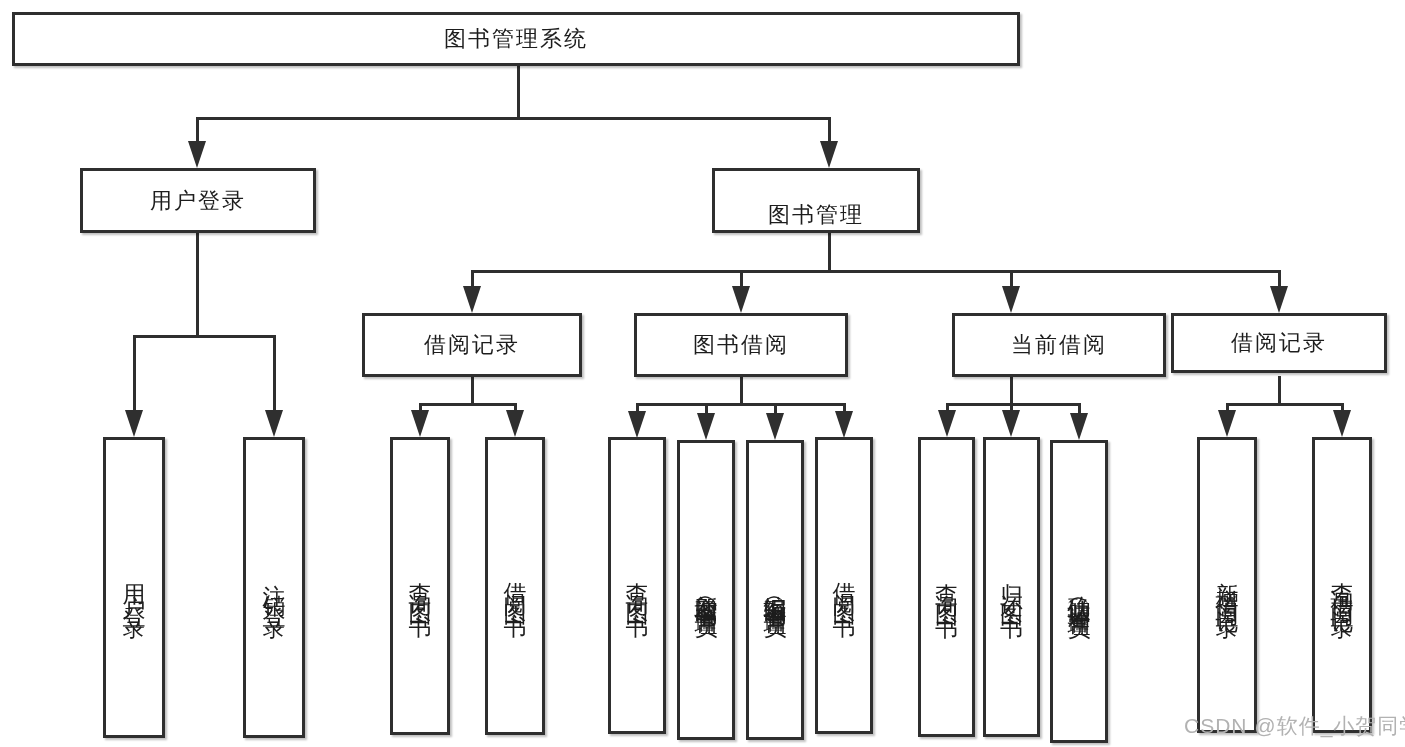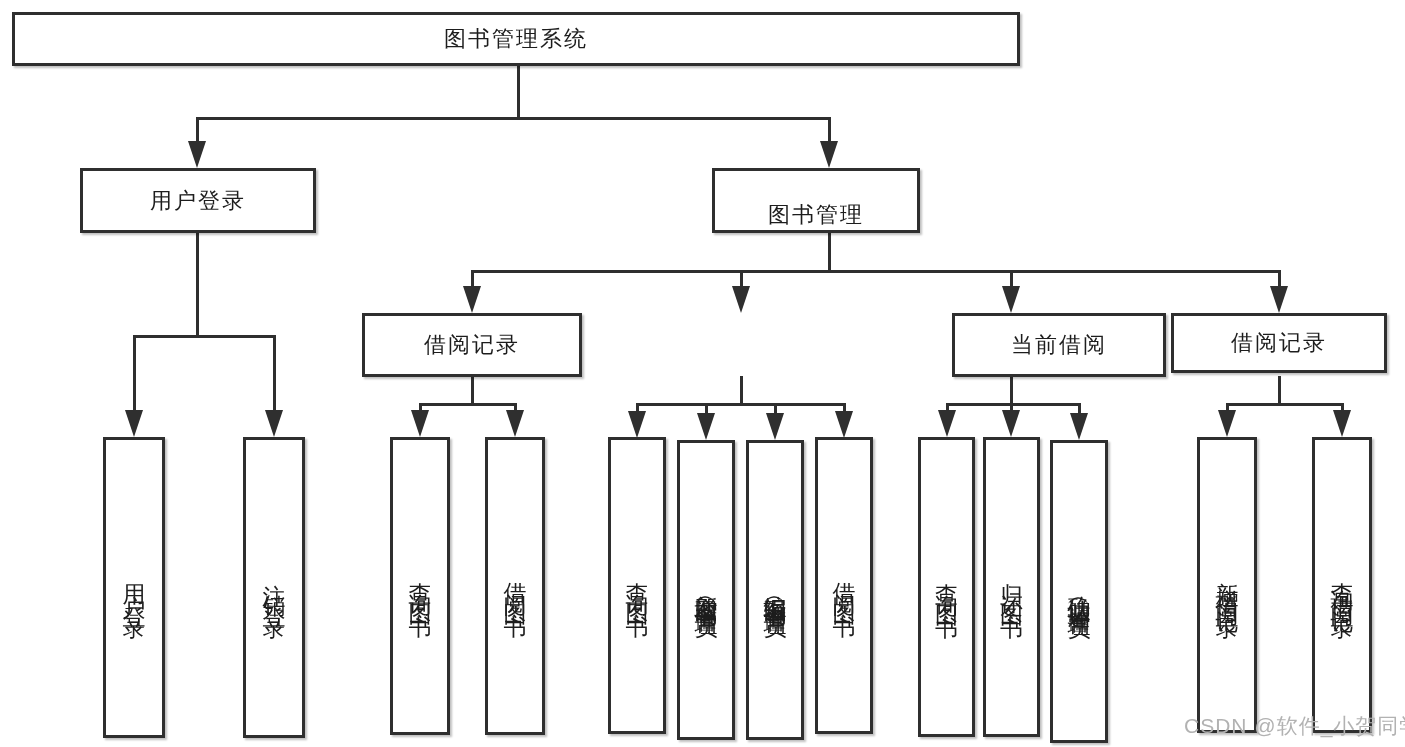--- a/index.html
+++ b/index.html
@@ -114,20 +114,23 @@
   <div class="vline" style="left:740px; top:270px; height:18px;"></div>
   <div class="arrow" style="left:732px; top:286px;"></div>
   <div class="vline" style="left:1010px; top:270px; height:18px;"></div>
   <div class="arrow" style="left:1002px; top:286px;"></div>
   <div class="vline" style="left:1278px; top:270px; height:18px;"></div>
   <div class="arrow" style="left:1270px; top:286px;"></div>
 
   <div class="hbox" style="left:362px; top:313px; width:220px; height:64px;">
     <span>借阅记录</span>
   </div>
+  <div class="hbox" style="left:634px; top:313px; width:214px; height:64px;">
+    <span>图书借阅</span>
+  </div>
   <div class="hbox" style="left:904px; top:313px; width:214px; height:64px;margin-left:48px;">
     <span>当前借阅</span>
   </div>
   <div class="hbox" style="left:1171px; top:313px; width:216px; height:60px;">
     <span>借阅记录</span>
   </div>
 
   <div class="vline" style="left:471px; top:376px; height:29px;"></div>
   <div class="hline" style="left:419px; top:403px; width:98px;"></div>
   <div class="vline" style="left:419px; top:403px; height:10px;"></div>

